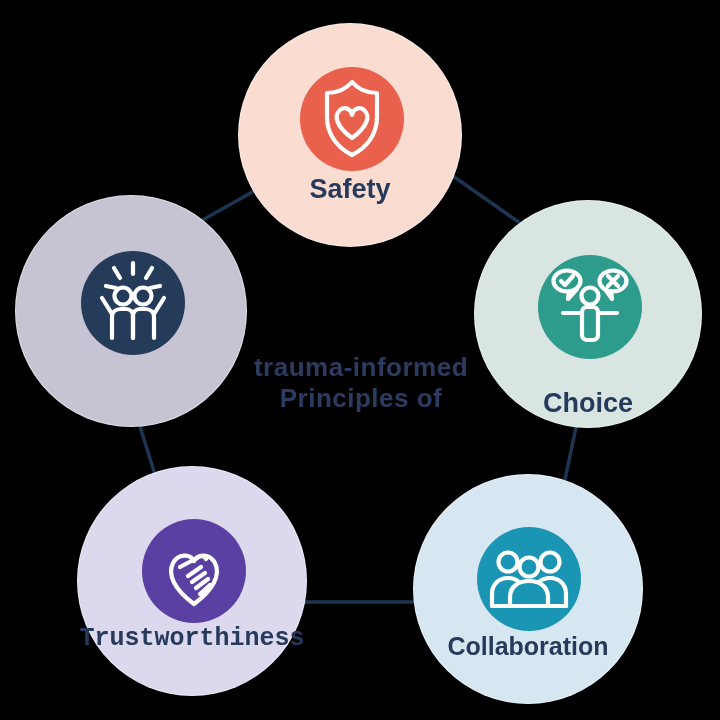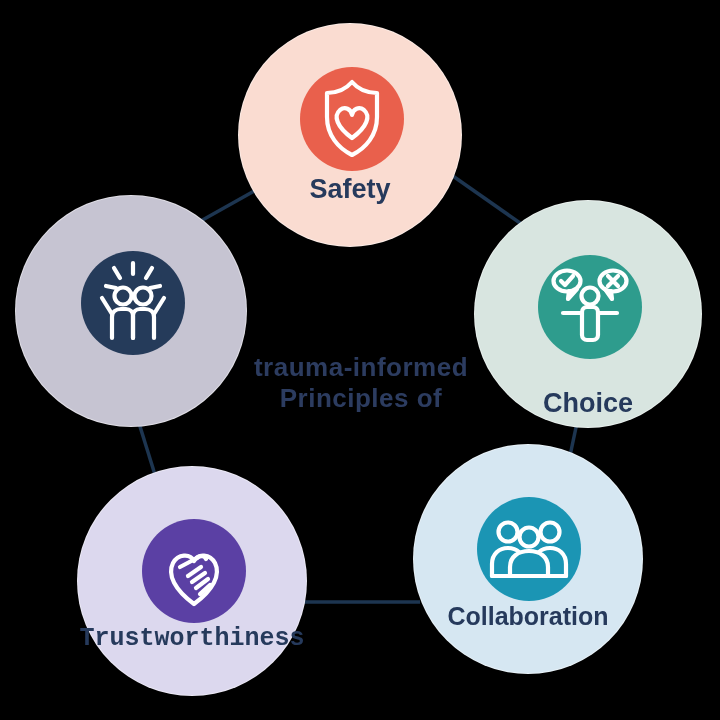--- a/index.html
+++ b/index.html
@@ -11,21 +11,21 @@
   .outer{position:absolute;border-radius:50%;box-sizing:border-box;
          border:1px solid rgba(255,255,255,0.45);}
   .inner{position:absolute;width:104px;height:104px;border-radius:50%;
          display:flex;align-items:center;justify-content:center;}
   .inner svg{width:104px;height:104px;display:block;}
   .label{position:absolute;left:0;width:100%;text-align:center;
          font-weight:bold;font-size:25px;letter-spacing:0px;color:#263a5c;}
   
   .p-safety .outer{left:238px;top:23px;width:224px;height:224px;}
   .p-choice .outer{left:474px;top:200px;width:228px;height:228px;}
-  .p-collaboration .outer{left:413px;top:444px;width:230px;height:230px;}
+  .p-collaboration .outer{left:413px;top:474px;width:230px;height:230px;}
   .p-trustworthiness .outer{left:77px;top:466px;width:230px;height:230px;}
   .p-empowerment .outer{left:15px;top:195px;width:232px;height:232px;}
   
   .p-safety .inner{left:61px;top:43px;}
   .p-choice .inner{left:63px;top:54px;}
   .p-collaboration .inner{left:63px;top:52px;}
   .p-trustworthiness .inner{left:64px;top:52px;}
   .p-empowerment .inner{left:65px;top:55px;}
   
   .p-safety .label{top:150px;font-size:27px;}

